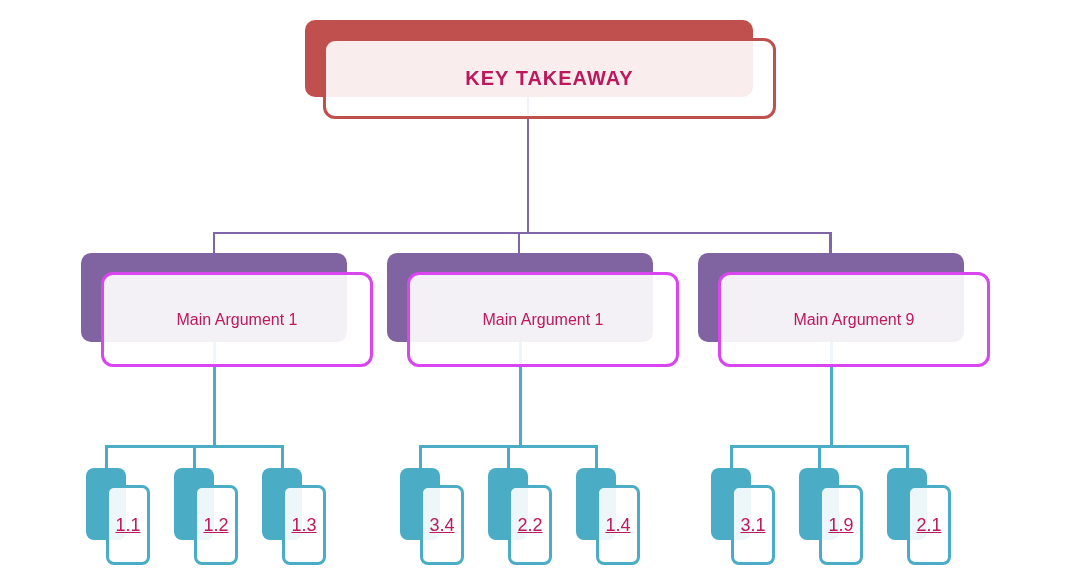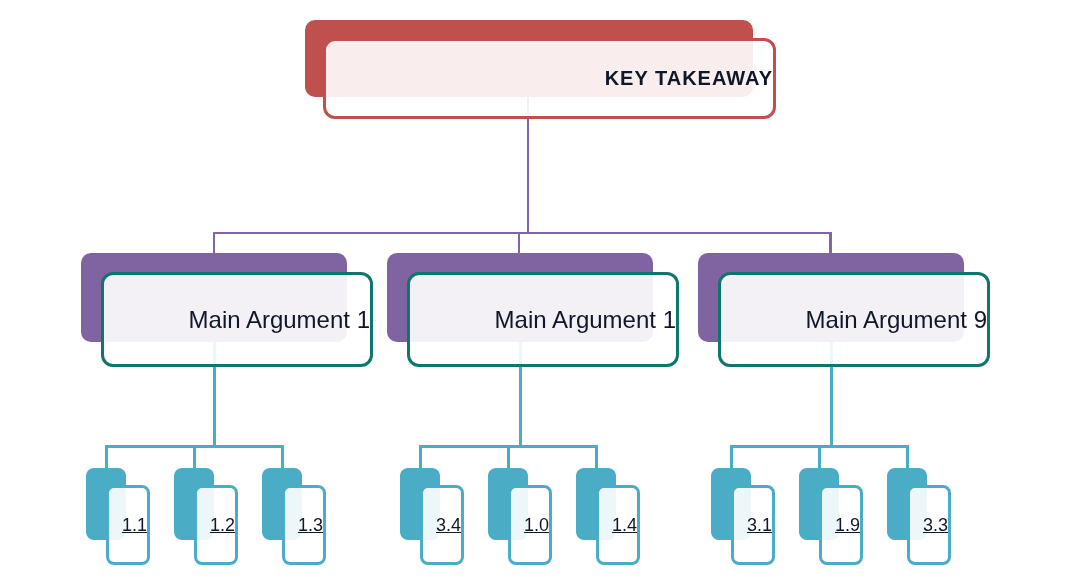--- a/index.html
+++ b/index.html
@@ -14,35 +14,35 @@
   .line{position:absolute;z-index:1;}
   .pl{background:#8066A8;}
   .tl{background:#4BACC6;}
   
   .node{position:absolute;z-index:2;}
   .shadow{position:absolute;left:0;top:0;}
   .card{
     position:absolute;
     background:rgba(255,255,255,0.9);
     box-sizing:border-box;
-    display:flex;align-items:center;justify-content:flex-end;
-    color:#0f172a;
+    display:flex;align-items:center;justify-content:center;
+    color:#be185d;
     text-align:center;
   }
   .node-root .shadow{width:448px;height:77px;background:#C0504D;border-radius:10px;}
   .node-root .card{
     left:18px;top:18px;width:453px;height:81px;
     border:3px solid #C0504D;border-radius:12px;
     font-size:20px;font-weight:bold;letter-spacing:1px;
   }
   .node-branch .shadow{width:266px;height:89px;background:#8064A2;border-radius:10px;}
   .node-branch .card{
     left:20px;top:19px;width:272px;height:95px;
-    border:3px solid #0f766e;border-radius:12px;
-    font-size:24px;
+    border:3px solid #d946ef;border-radius:12px;
+    font-size:16px;
   }
   .node-leaf .shadow{width:40px;height:72px;background:#4BACC6;border-radius:8px;}
   .node-leaf .card{
     left:20px;top:17px;width:44px;height:80px;
     border:3px solid #4BACC6;border-radius:8px;
     font-size:18px;
     text-decoration:underline;
   }
 </style>
 </head>
@@ -121,21 +121,21 @@
 
   <div class="node node-leaf" style="left:400px;top:468px">
     <div class="shadow"></div>
     <div class="card">
       <span>3.4</span>
     </div>
   </div>
   <div class="node node-leaf" style="left:488px;top:468px">
     <div class="shadow"></div>
     <div class="card">
-      <span>1.0</span>
+      <span>2.2</span>
     </div>
   </div>
   <div class="node node-leaf" style="left:576px;top:468px">
     <div class="shadow"></div>
     <div class="card">
       <span>1.4</span>
     </div>
   </div>
 
   <div class="node node-leaf" style="left:711px;top:468px">
@@ -146,17 +146,17 @@
   </div>
   <div class="node node-leaf" style="left:799px;top:468px">
     <div class="shadow"></div>
     <div class="card">
       <span>1.9</span>
     </div>
   </div>
   <div class="node node-leaf" style="left:887px;top:468px">
     <div class="shadow"></div>
     <div class="card">
-      <span>3.3</span>
+      <span>2.1</span>
     </div>
   </div>
 
 </div>
 
 </body></html>

